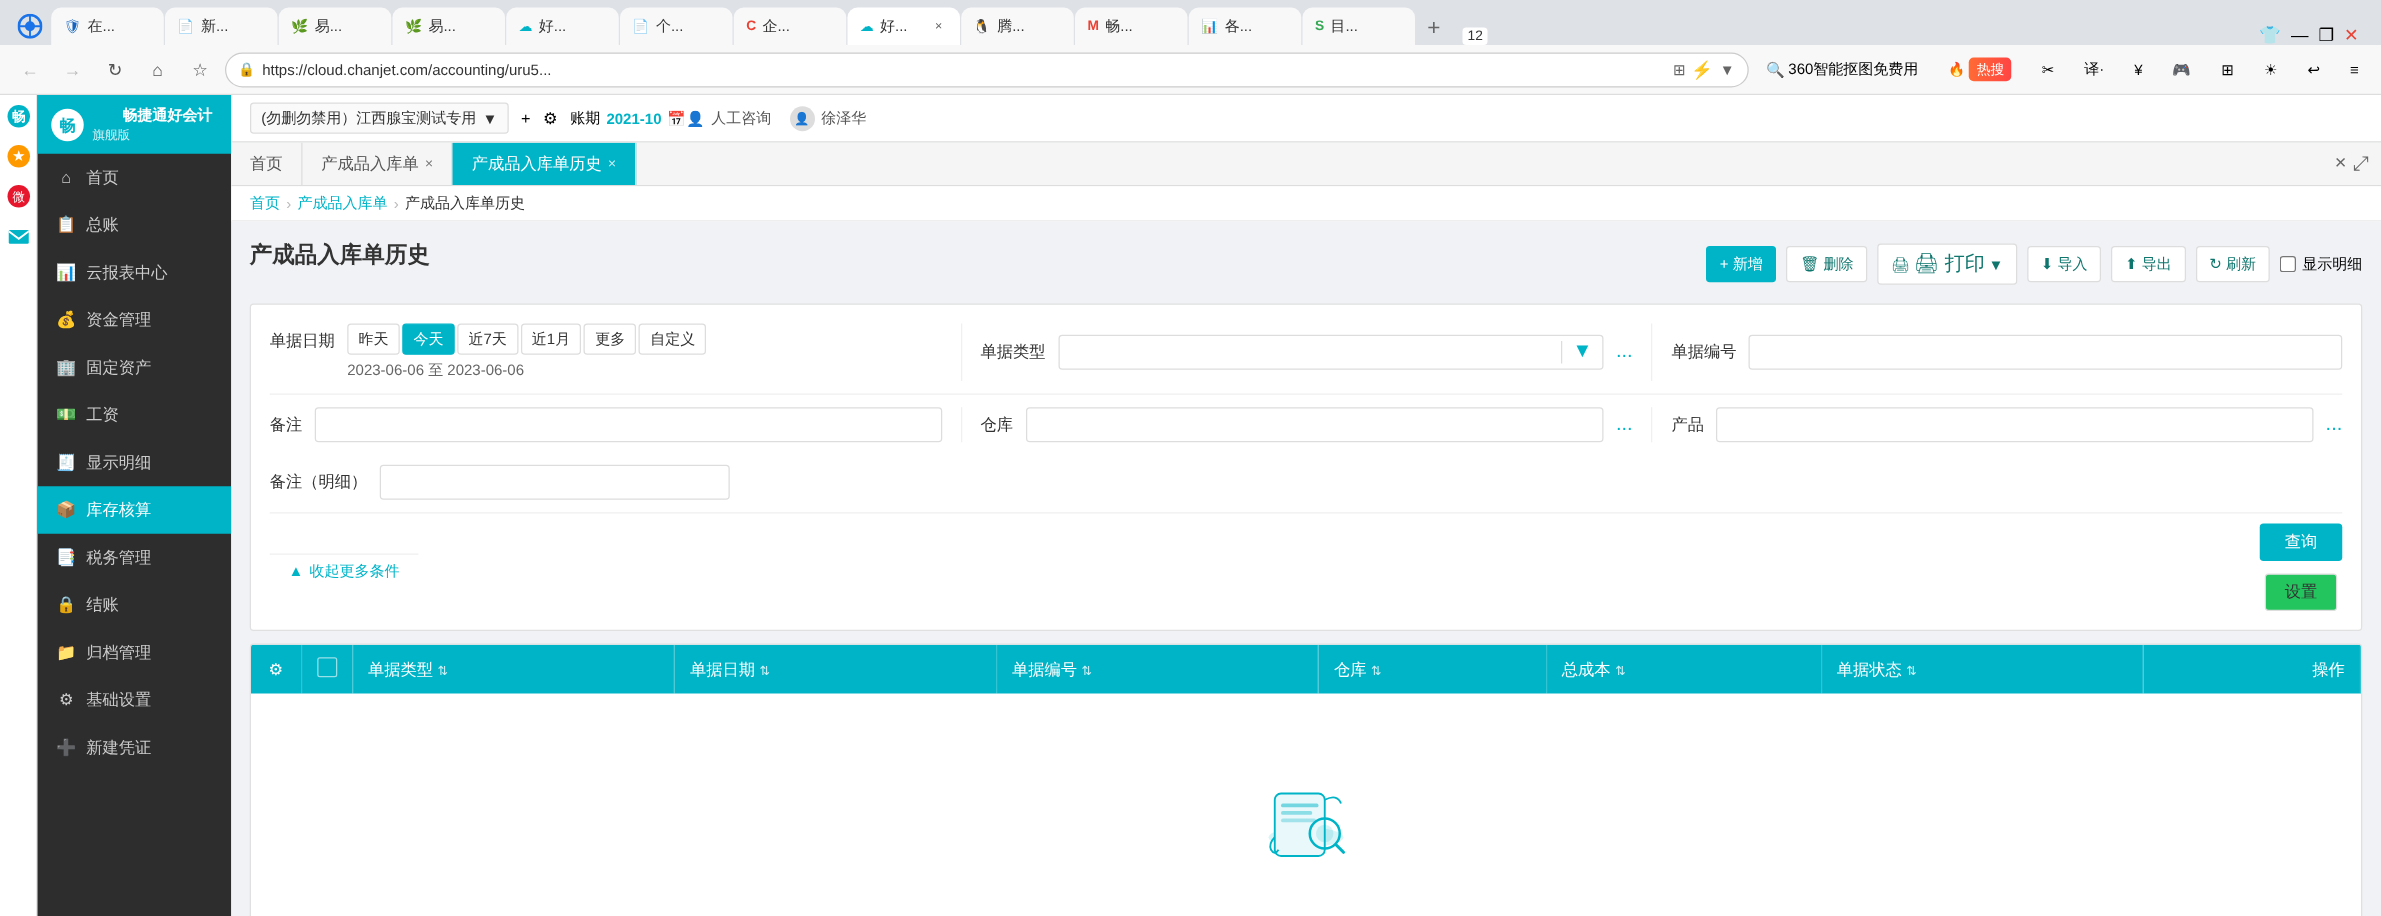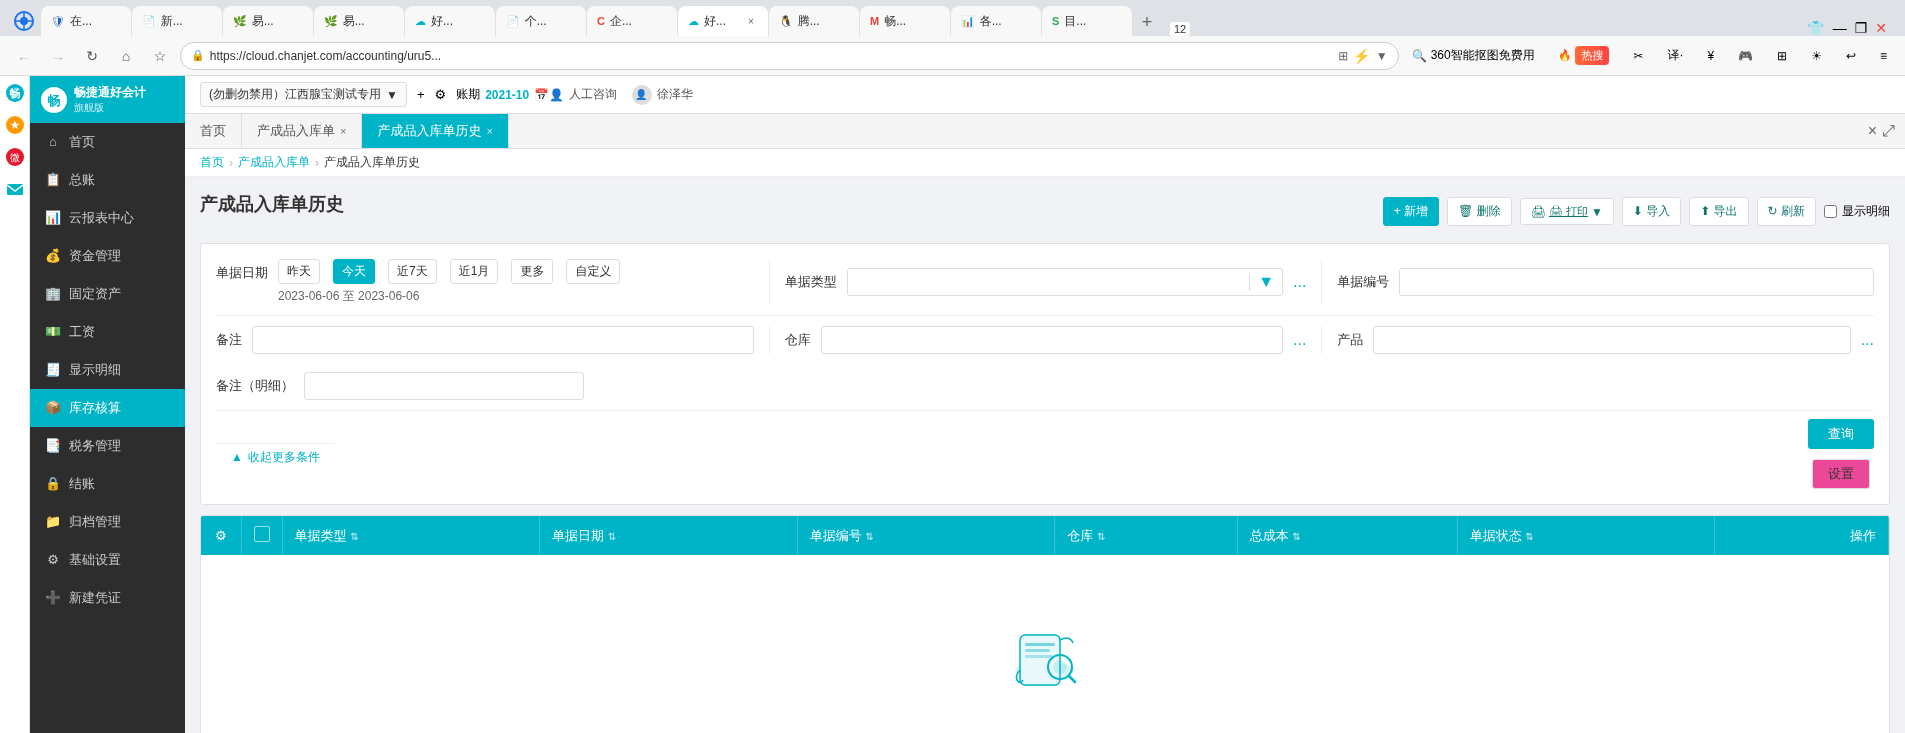--- a/index.html
+++ b/index.html
@@ -54,21 +54,21 @@
 
     
     .filter-area { background: #fff; border: 1px solid #e0e0e0; border-radius: 3px; padding: 15px; margin-bottom: 10px; }
     .date-btn { padding: 3px 8px; border: 1px solid #ddd; border-radius: 3px; font-size: 12px; cursor: pointer; background: #fff; color: #333; }
     .date-btn.active { background: #00b4c8; color: #fff; border-color: #00b4c8; }
     .filter-input { width: 180px; height: 28px; border: 1px solid #ddd; border-radius: 3px; padding: 0 8px; font-size: 12px; }
     .collapse-btn { display: flex; align-items: center; justify-content: center; gap: 5px; padding: 5px 15px; color: #00b4c8; font-size: 12px; cursor: pointer; border-top: 1px solid #f0f0f0; margin-top: 5px; }
 
     
     .query-btn { background: #00b4c8; color: #fff; border: none; padding: 6px 20px; border-radius: 3px; font-size: 13px; cursor: pointer; }
-    .set-btn { background: #ec4899; color: #333; border: 1px solid #ddd; padding: 5px 15px; border-radius: 3px; font-size: 13px; cursor: pointer; display: block; margin-top: 5px; }
+    .set-btn { background: #22c55e; color: #333; border: 1px solid #ddd; padding: 5px 15px; border-radius: 3px; font-size: 13px; cursor: pointer; display: block; margin-top: 5px; }
 
     
     .data-table { width: 100%; border-collapse: collapse; }
     .table-header { background: #00b4c8; color: #fff; }
     .table-header th { padding: 10px 12px; font-size: 13px; font-weight: normal; text-align: left; white-space: nowrap; border-right: 1px solid rgba(255,255,255,0.2); }
     .table-header th:first-child { width: 40px; text-align: center; }
     .sort-arrow { font-size: 10px; opacity: 0.8; }
 
     
     .th-checkbox { width: 16px; height: 16px; border: 1px solid rgba(255,255,255,0.6); border-radius: 2px; display: inline-block; }
@@ -212,21 +212,21 @@
     </div>
   </div>
 
   <div class="sidebar">
     <div class="sidebar-header">
       <svg width="28" height="28" viewBox="0 0 28 28">
           <circle cx="14" cy="14" r="13" fill="white"></circle>
           <text x="14" y="19" text-anchor="middle" fill="#00b4c8" font-size="13" font-weight="bold">畅</text>
         </svg>
       <div>
-        <div style="color:#fff;font-size:12px;font-weight:bold;">畅捷通好会计</div>
+        <div style="color:#fff;font-size:12px;font-weight:bold;margin-left:24px;">畅捷通好会计</div>
         <div style="color:rgba(255,255,255,0.8);font-size:10px;">旗舰版</div>
       </div>
     </div>
     <div class="sidebar-item">
       <span class="sidebar-item-icon">⌂</span>
       <span>首页</span>
     </div>
     <div class="sidebar-item">
       <span class="sidebar-item-icon">📋</span>
       <span>总账</span>
@@ -339,42 +339,42 @@
     <div class="page-content">
 
       <div style="display:flex;align-items:center;justify-content:space-between;margin-bottom:12px;">
         <h2 class="page-title">产成品入库单历史</h2>
         <div style="display:flex;align-items:center;gap:8px;">
           <button class="action-btn primary">+ 新增</button>
           <button class="action-btn">🗑 删除</button>
           <div style="position:relative;">
             <button class="action-btn">
               <span>🖨</span>
-              <span style="font-size:11px;text-decoration:underline;">🖨 打印</span>
+              <span style="font-size:16px;">🖨 打印</span>
               <span>▼</span>
             </button>
           </div>
           <button class="action-btn">⬇ 导入</button>
           <button class="action-btn">⬆ 导出</button>
           <button class="action-btn">↻ 刷新</button>
           <div style="display:flex;align-items:center;gap:5px;font-size:12px;">
             <input type="checkbox" style="cursor: pointer;">
             <span>显示明细</span>
           </div>
         </div>
       </div>
 
       <div class="filter-area">
 
         <div style="display:grid;grid-template-columns:1fr 1fr 1fr;gap:0;border-bottom:1px solid #f0f0f0;padding-bottom:10px;margin-bottom:10px;">
 
           <div style="display:flex;align-items:flex-start;gap:10px;padding-right:15px;">
             <span style="font-size:13px;color:#333;white-space:nowrap;padding-top:5px;">单据日期</span>
             <div>
-              <div style="display:flex;gap:13px;margin-bottom:4px;">
+              <div style="display:flex;gap:2px;margin-bottom:4px;">
                 <button class="date-btn">昨天</button>
                 <button class="date-btn active">今天</button>
                 <button class="date-btn">近7天</button>
                 <button class="date-btn">近1月</button>
                 <button class="date-btn">更多</button>
                 <button class="date-btn">自定义</button>
               </div>
               <div style="font-size:12px;color:#666;">2023-06-06 至 2023-06-06</div>
             </div>
           </div>

